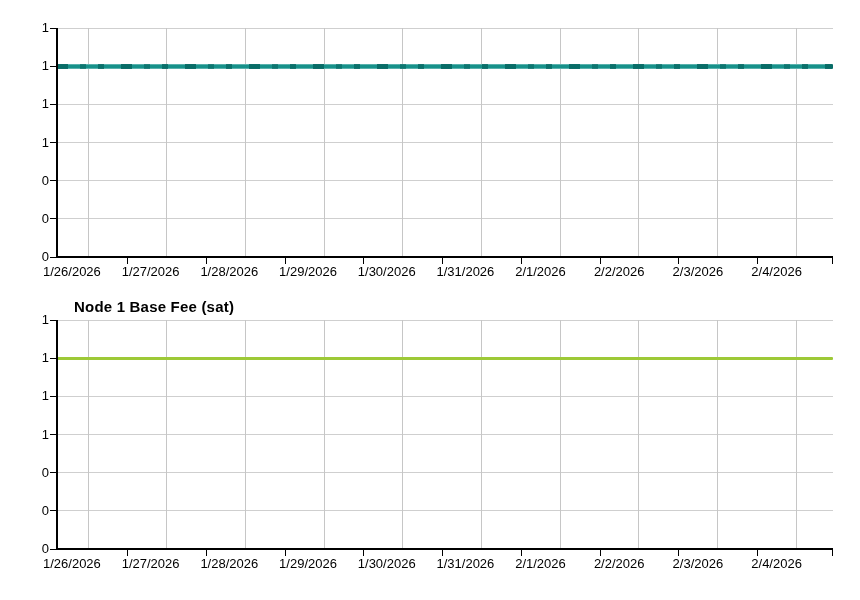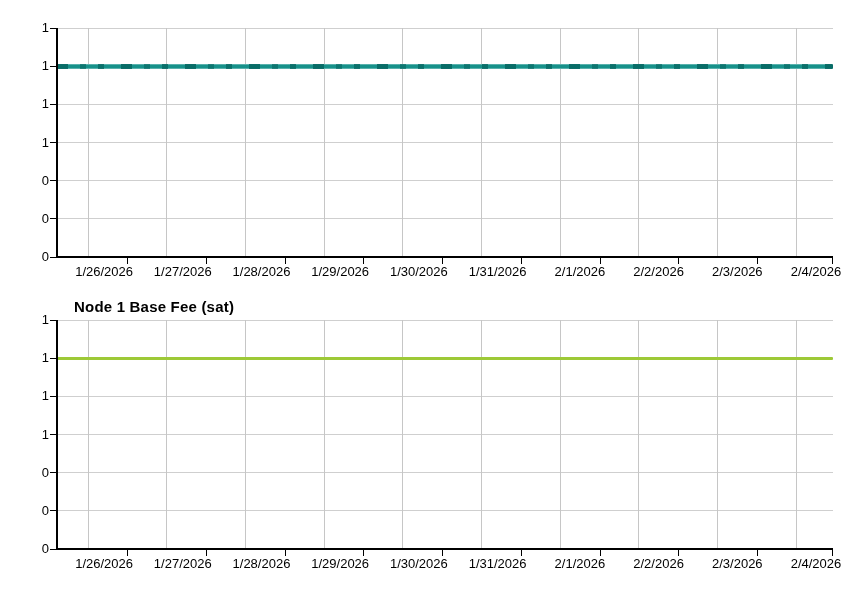--- a/index.html
+++ b/index.html
@@ -21,21 +21,21 @@
   .vgrid{position:absolute;top:0;height:100%;width:1px;background:#c6c6c6}
   .yaxis{position:absolute;left:-1px;top:0;width:2px;height:100%;background:#000}
   .xaxis{position:absolute;left:-1px;bottom:-1px;width:calc(100% + 1px);height:2px;background:#000}
   .ytick{position:absolute;left:-7px;width:6px;height:1px;background:#000}
   .xtick{position:absolute;bottom:-7px;width:1px;height:6px;background:#000}
   .ylab{
     position:absolute;left:-52px;width:44px;text-align:right;
     font-size:13px;line-height:16px;
   }
   .xlab{
-    position:absolute;width:90px;text-align:right;
+    position:absolute;width:90px;text-align:left;
     font-size:13px;line-height:16px;white-space:nowrap;
   }
   .series{position:absolute;left:0;width:100%;border-radius:1px}
   .series.solid{height:3px}
   .series.noisy{
     height:5px;
     background-image:
       repeating-linear-gradient(90deg,
         rgba(6,104,99,0.90) 0px 11px,
         rgba(6,104,99,0.00) 11px 23px,

